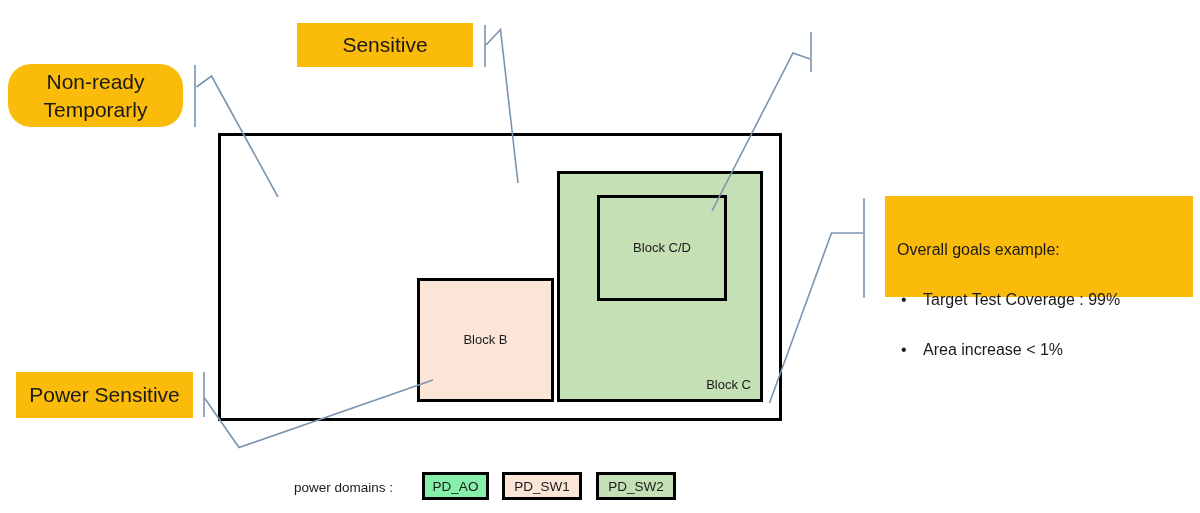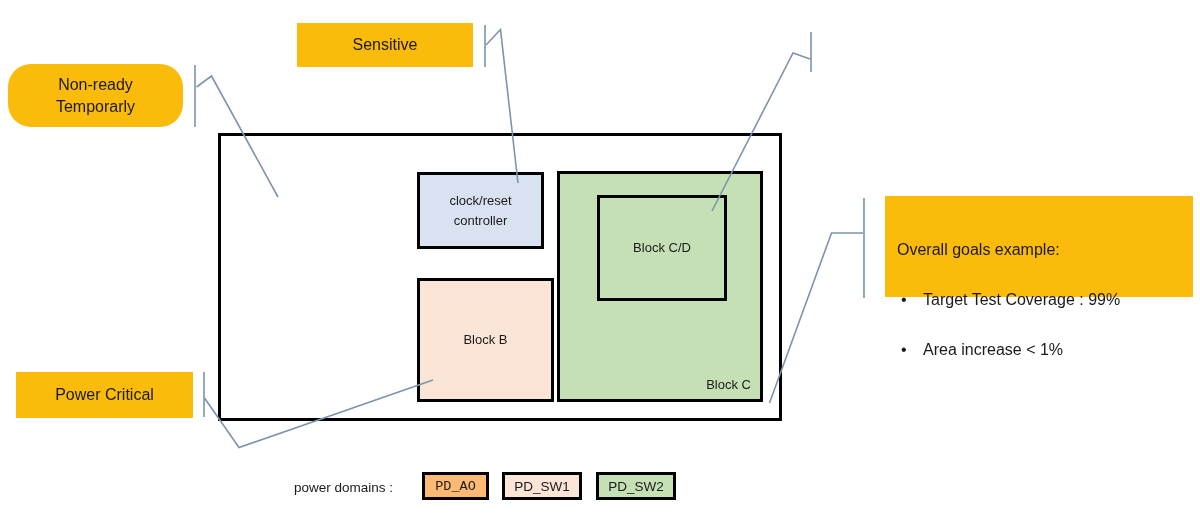--- a/index.html
+++ b/index.html
@@ -14,21 +14,21 @@
   }
 
   
   .callout {
     position: absolute;
     background: var(--yellow, #FBBB0A);
     display: flex;
     align-items: center;
     justify-content: center;
     text-align: center;
-    font-size: 16px;
+    font-size: 21px;
     line-height: 1.32;
     white-space: pre-line;
     box-sizing: border-box;
   }
   #co-nonready  { left: 8px;   top: 64px;  width: 175px; height: 63px; border-radius: 23px; }
   #co-sensitive { left: 297px; top: 23px;  width: 176px; height: 44px; }
   #co-timing    { left: 821px; top: 30px;  width: 188px; height: 42px; }
   #co-power     { left: 16px;  top: 372px; width: 177px; height: 46px; }
   #co-goals {
     left: 885px; top: 196px; width: 308px; height: 101px;
@@ -83,44 +83,42 @@
   }
 </style>
 </head>
 <body>
 
 <div id="canvas">
 
   <div class="callout" id="co-nonready">Non-ready
 Temporarly</div>
   <div class="callout" id="co-sensitive">Sensitive</div>
-  <div class="callout" id="co-power">Power Critical</div>
+  <div class="callout" id="co-power">Power Sensitive</div>
 
   <div class="callout" id="co-goals">
     <div>Overall goals example:</div>
     <div class="goals-row">
       <span class="goals-bullet">•</span>
       <span>Target Test Coverage : 99%</span>
     </div>
     <div class="goals-row">
       <span class="goals-bullet">•</span>
       <span>Area increase &lt; 1%</span>
     </div>
   </div>
 
   <div class="outer-rect"></div>
 
-  <div class="block" id="clock-reset">clock/reset
-controller</div>
   <div class="block" id="block-b">Block B</div>
   <div class="block" id="block-c">Block C</div>
   <div class="block" id="block-cd">Block C/D</div>
 
   <div id="legend-label">power domains :</div>
-  <div class="chip" id="chip-0" style="background-color: #fdba74; font-family: Liberation Mono, monospace;">PD_AO</div>
+  <div class="chip" id="chip-0" style="background-color: #86efac;">PD_AO</div>
   <div class="chip" id="chip-1" style="background-color: rgb(251, 229, 214);">PD_SW1</div>
   <div class="chip" id="chip-2" style="background-color: rgb(197, 224, 180);">PD_SW2</div>
 
   <svg class="overlay" width="1200" height="513" viewBox="0 0 1200 513">
     <g>
       <line x1="195" y1="65" x2="195" y2="127"></line>
       <polyline points="196.5,87 211.5,76 278,197"></polyline>
     </g>
     <g>
       <line x1="485" y1="25" x2="485" y2="67"></line>

